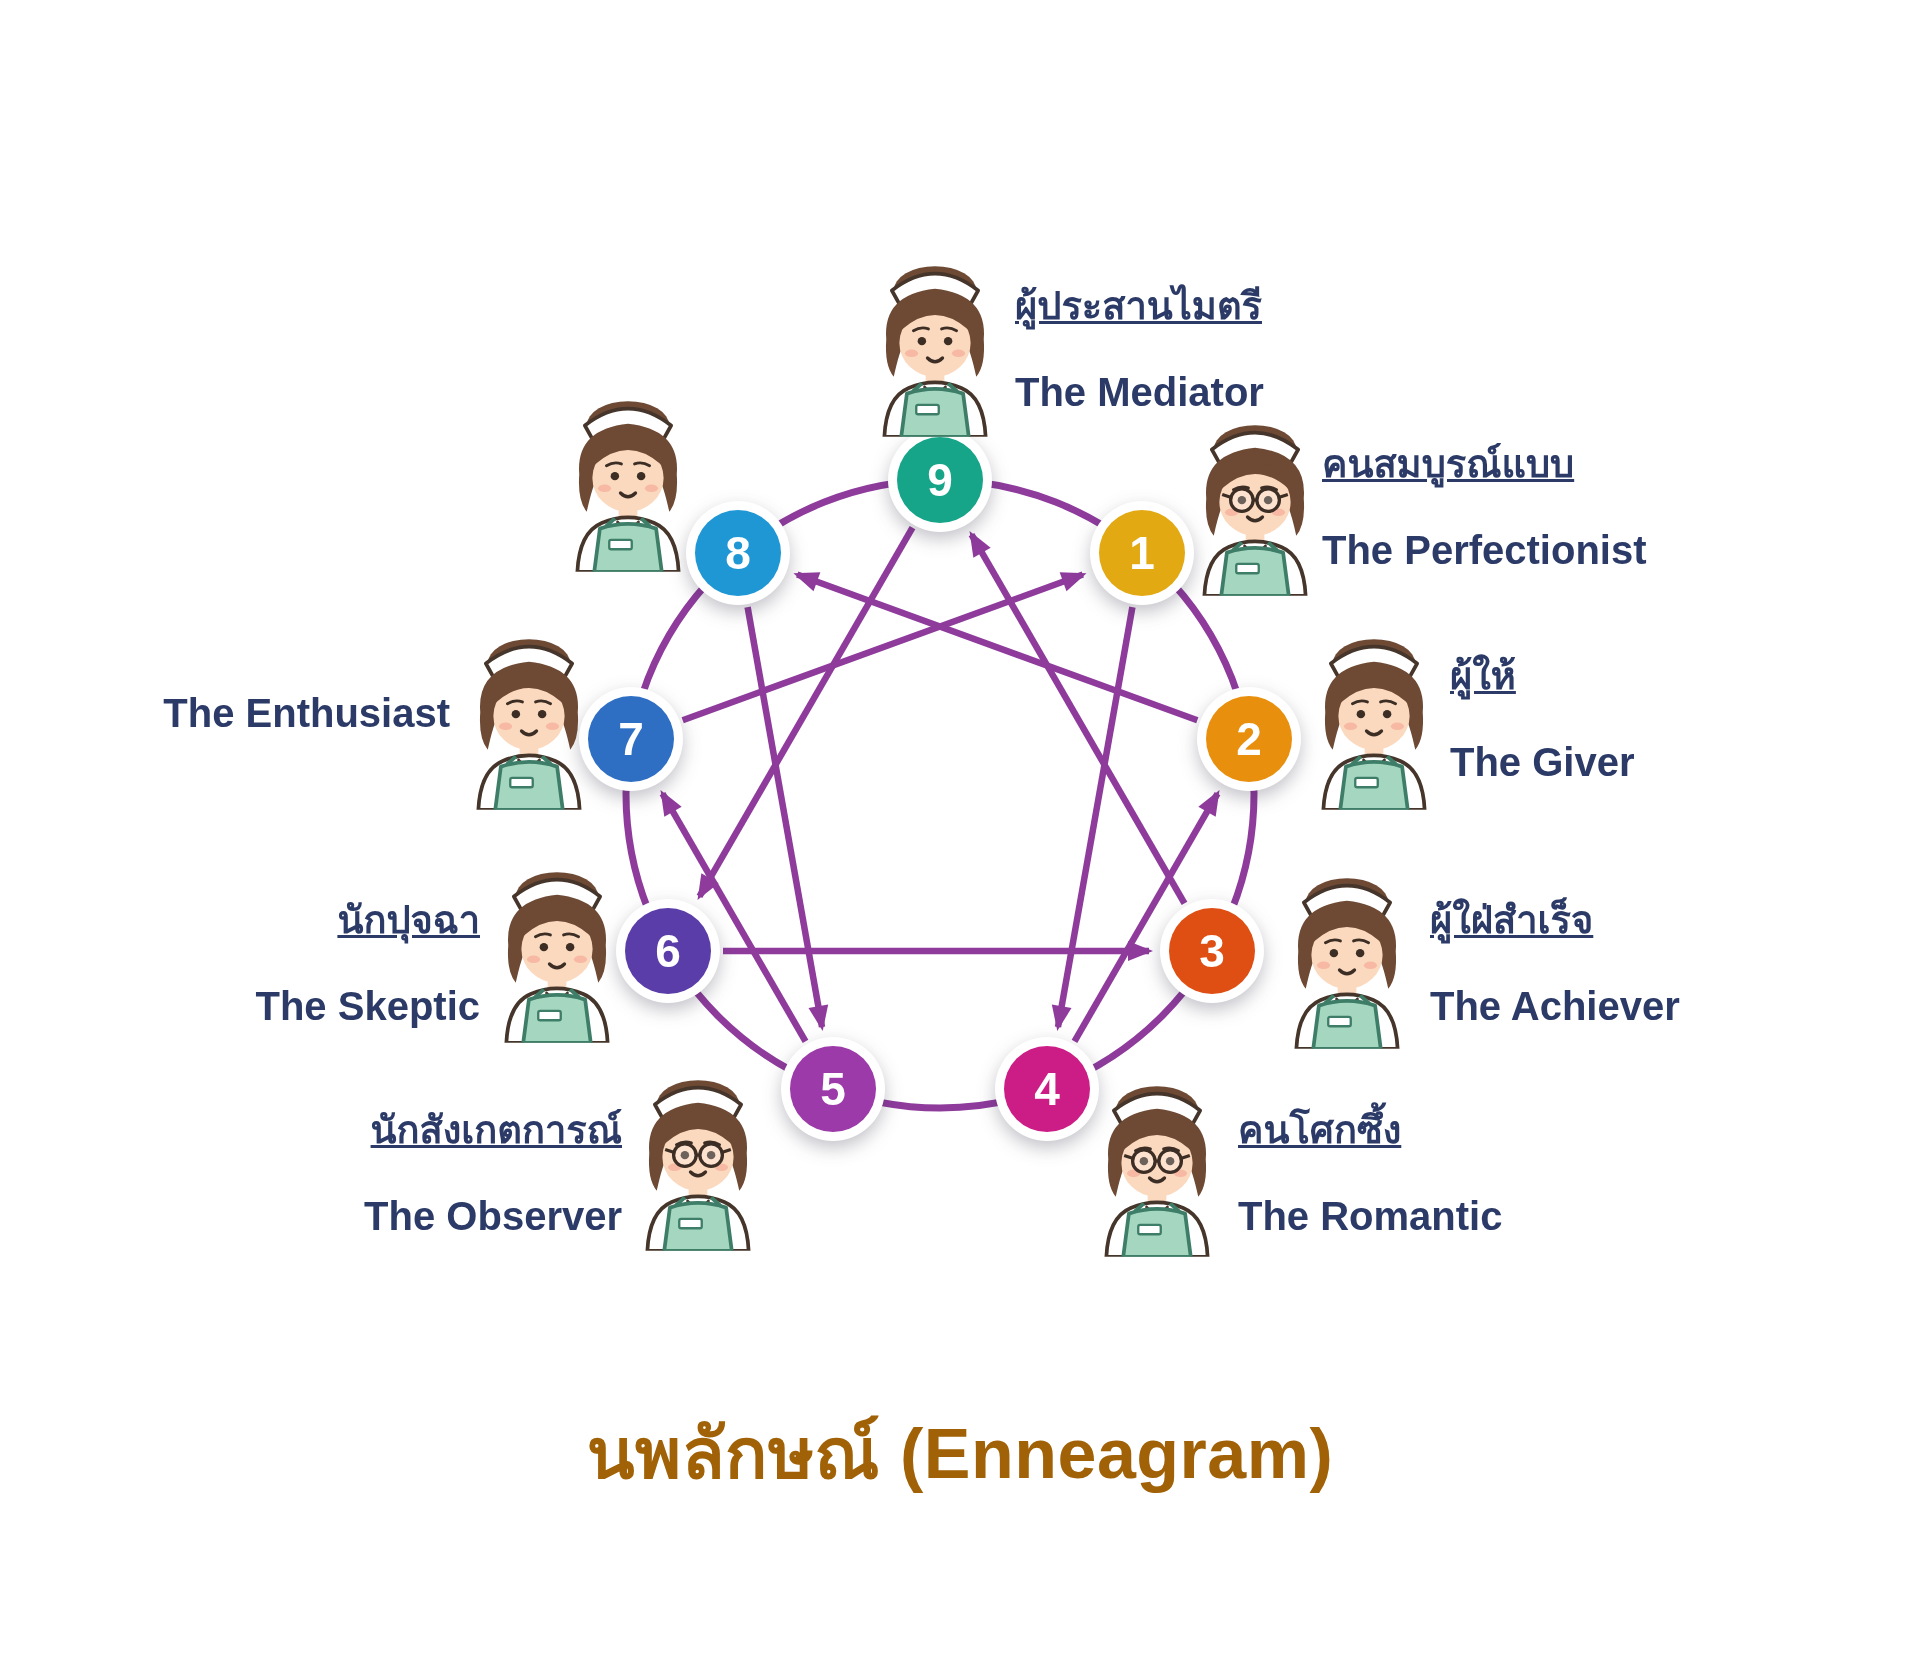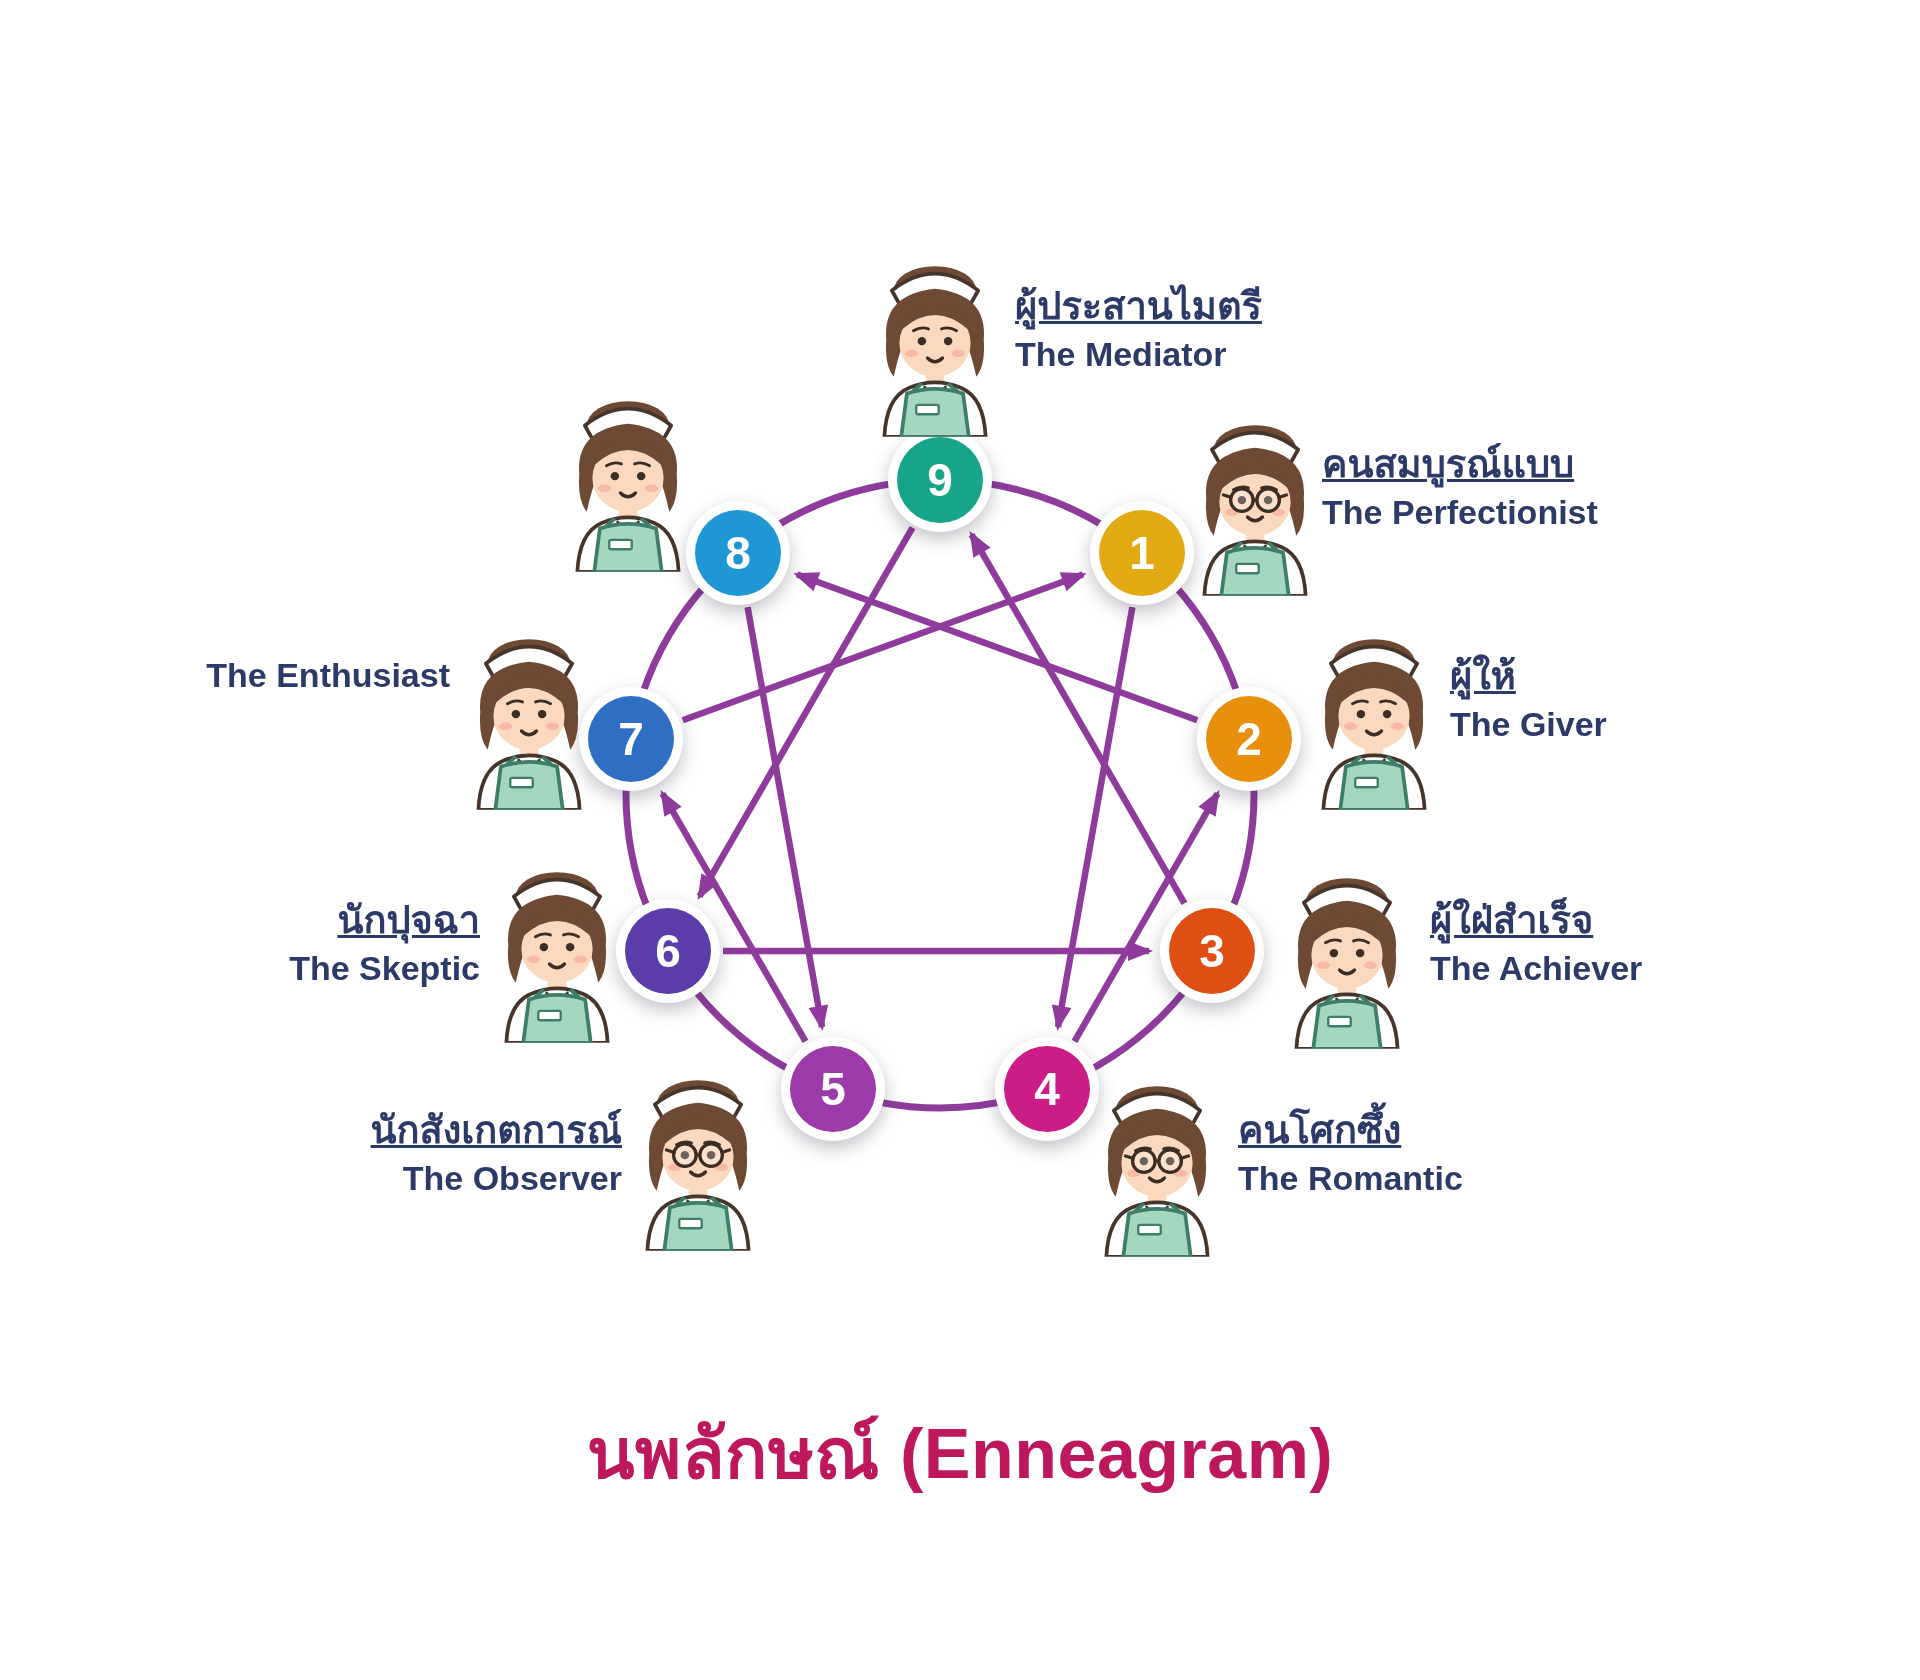--- a/index.html
+++ b/index.html
@@ -7,24 +7,24 @@
   .canvas{position:relative;width:1920px;height:1680px;background:#ffffff;overflow:hidden;}
   #enneagram-svg{position:absolute;left:0;top:0;width:1920px;height:1680px;}
   .node-g{filter:drop-shadow(0 7px 9px rgba(40,40,60,.28));}
   .node-g text{font-family:"Liberation Sans","DejaVu Sans",sans-serif;}
   .avatar{position:absolute;width:150px;height:190px;}
   .avatar svg{width:100%;height:100%;display:block;}
   .avatar .glasses-g{display:none;}
   .avatar.has-glasses .glasses-g{display:block;}
   .label{position:absolute;color:#2b3a67;white-space:nowrap;}
   .label .thai{font-size:38px;font-weight:700;line-height:1.3;text-decoration:underline;}
-  .label .eng{font-size:34px;font-weight:700;line-height:1.4;}
+  .label .eng{font-size:40px;font-weight:700;line-height:1.4;margin-top:33px;}
   .label.align-right{text-align:right;}
   .title{position:absolute;left:0;width:100%;top:1398px;text-align:center;
-         font-size:70px;font-weight:800;color:#be185d;margin:0;letter-spacing:.5px;}
+         font-size:70px;font-weight:800;color:#a16207;margin:0;letter-spacing:.5px;}
 </style>
 </head>
 <body>
 
 <div class="canvas">
 
   <svg width="0" height="0" style="position:absolute" aria-hidden="true">
     <defs>
       <symbol id="nurse-base" viewBox="0 0 160 200">
         <ellipse cx="80" cy="44" rx="44" ry="26" fill="#6e4a34"></ellipse>

